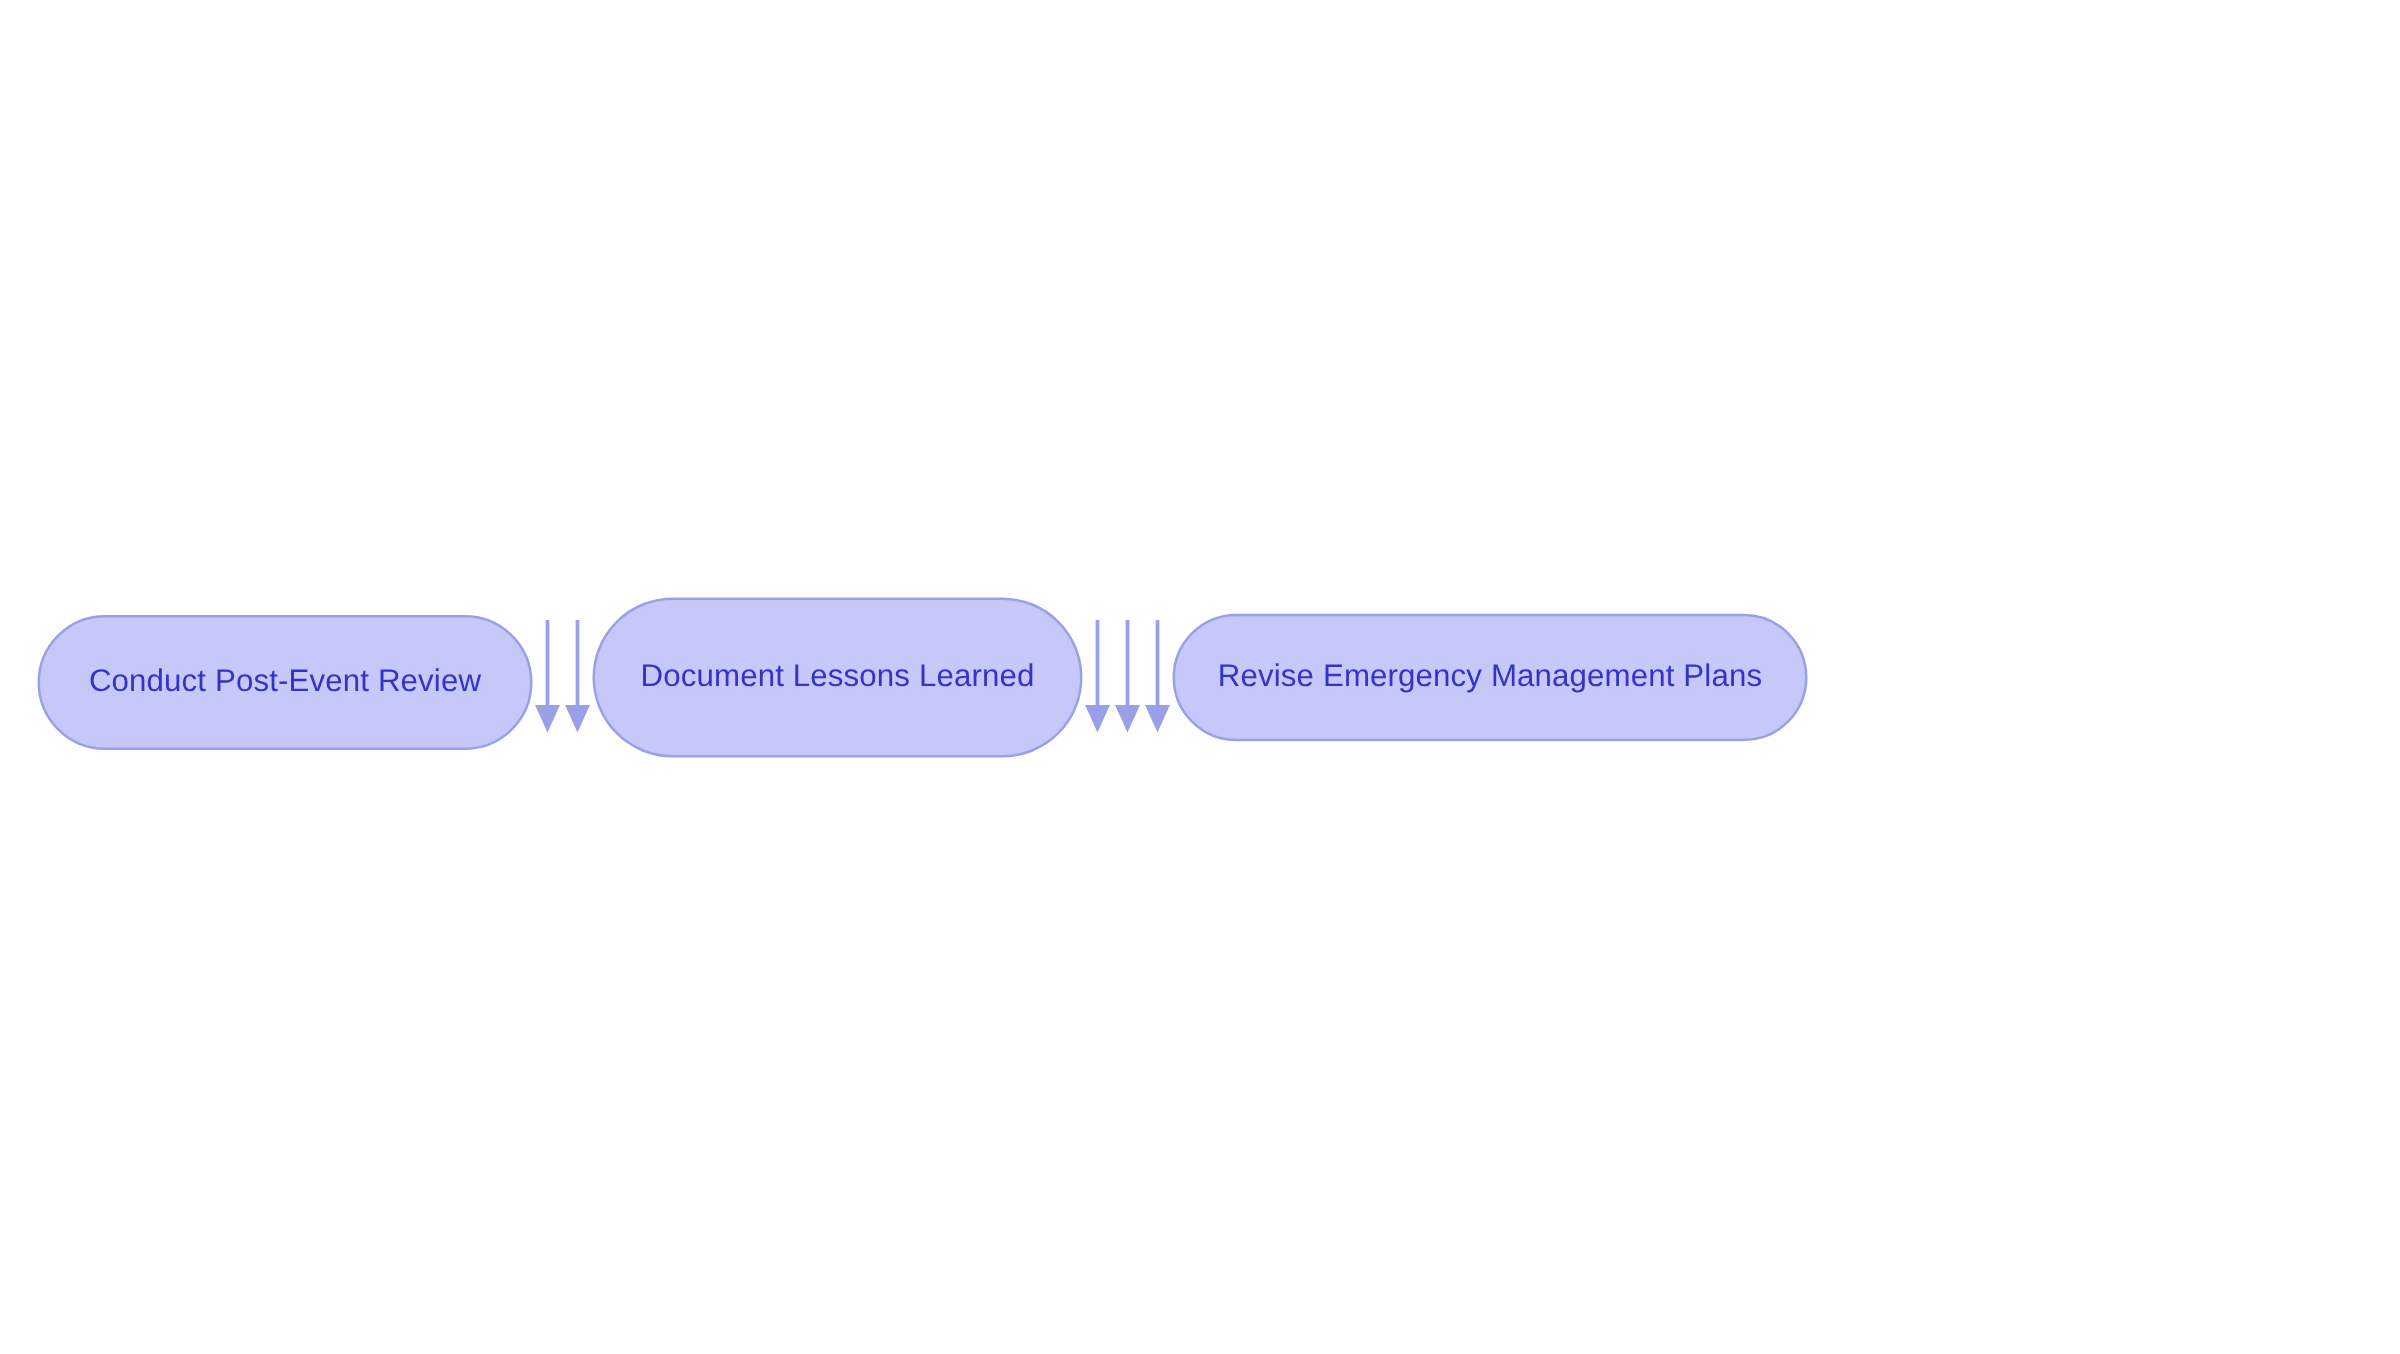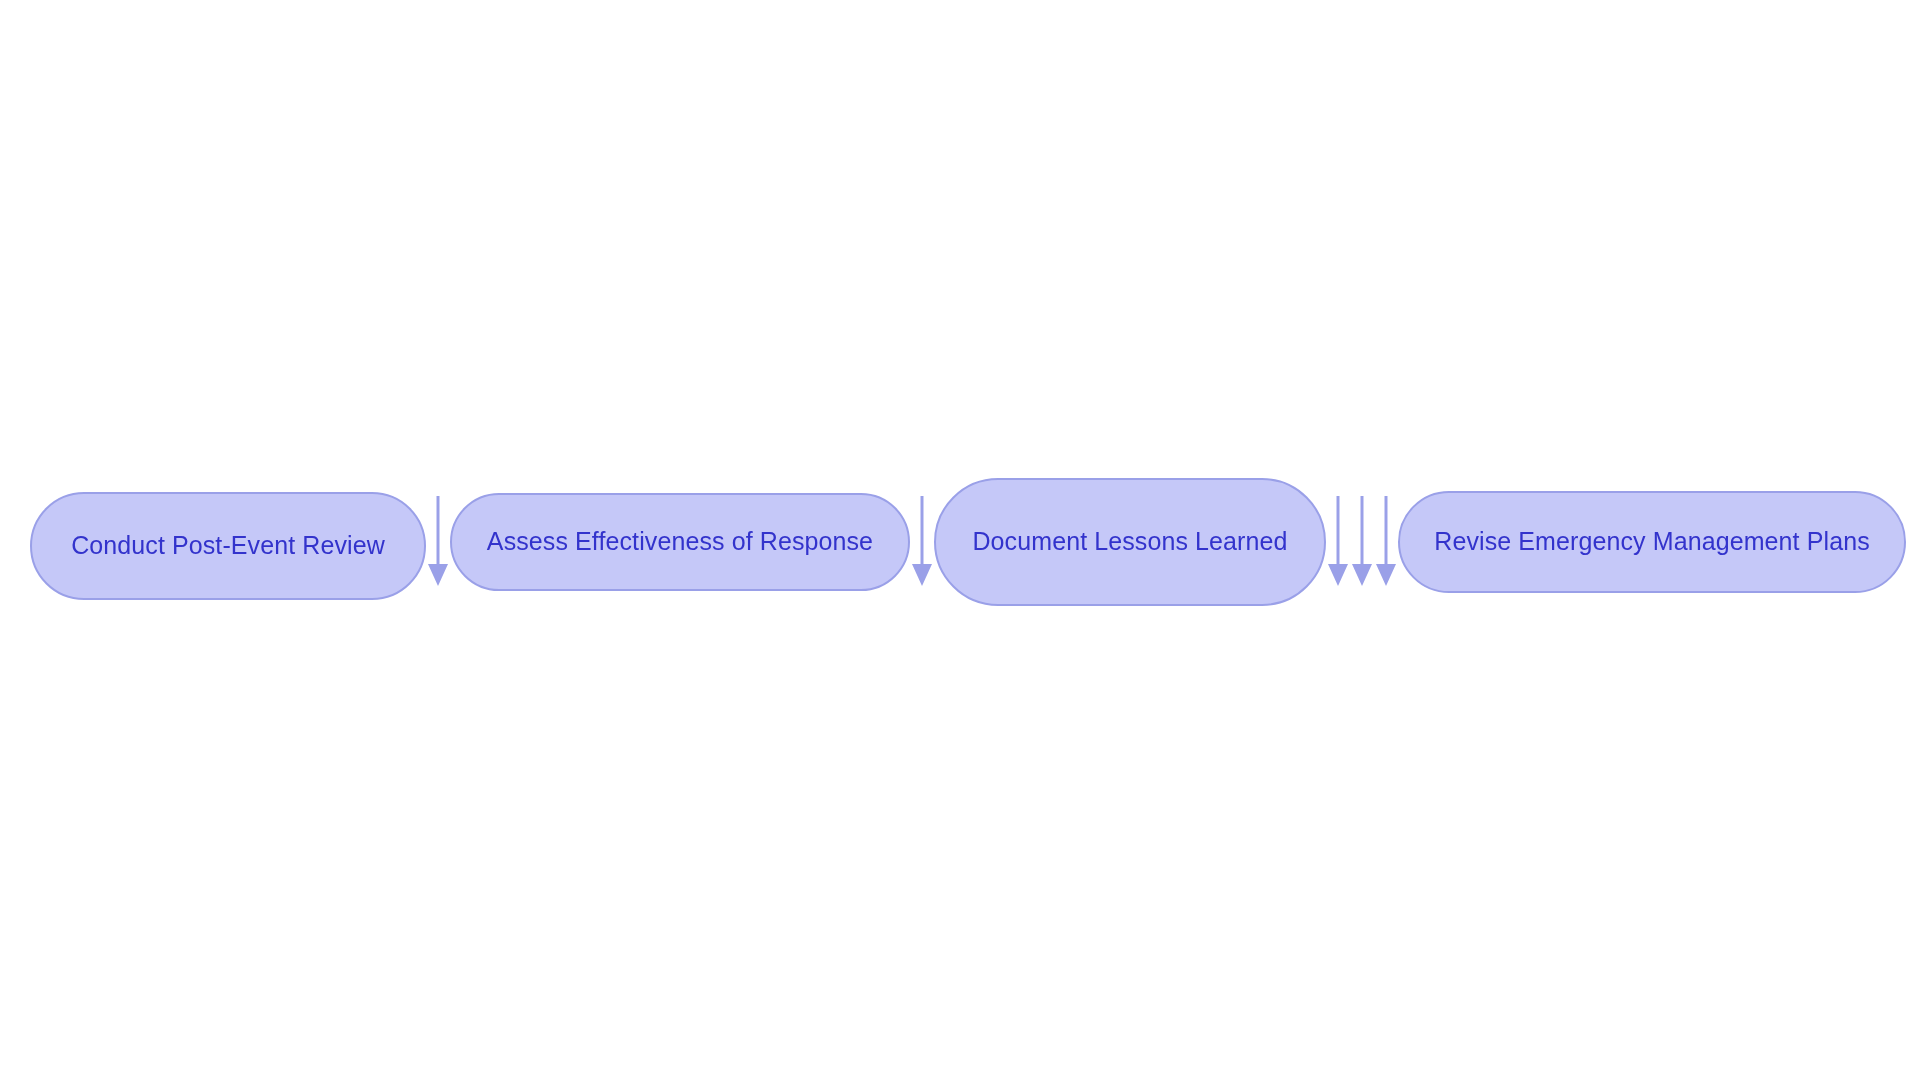--- a/index.html
+++ b/index.html
@@ -64,23 +64,20 @@
     <span>Conduct Post-Event Review</span>
   </div>
 
   <div class="connector">
     <svg width="24" height="92" viewBox="0 0 24 92" aria-hidden="true">
       <line x1="12" y1="0" x2="12" y2="74" stroke="#9aa0e8" stroke-width="3"></line>
       <polygon points="12,90 2,68 22,68" fill="#9aa0e8"></polygon>
     </svg>
   </div>
 
-  <div class="node" style="width:460px;height:98px;">
-    <span>Assess Effectiveness of Response</span>
-  </div>
 
   <div class="connector">
     <svg width="24" height="92" viewBox="0 0 24 92" aria-hidden="true">
       <line x1="12" y1="0" x2="12" y2="74" stroke="#9aa0e8" stroke-width="3"></line>
       <polygon points="12,90 2,68 22,68" fill="#9aa0e8"></polygon>
     </svg>
   </div>
 
   <div class="node" style="width:392px;height:128px;text-align:center;">
     <span>Document Lessons Learned</span>

